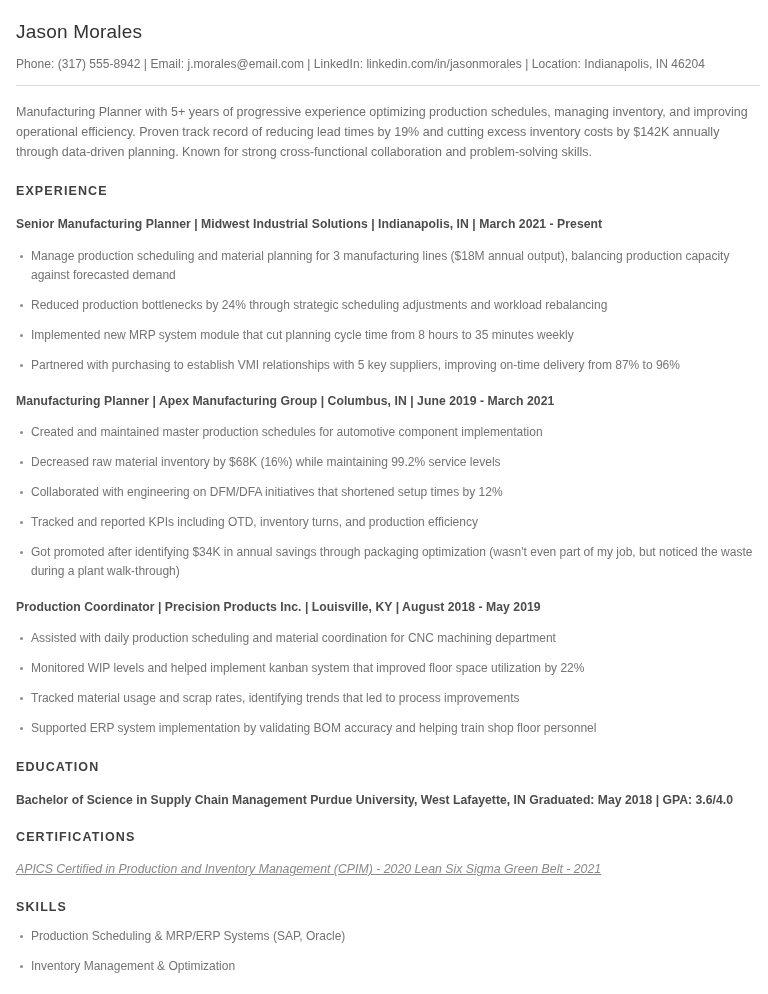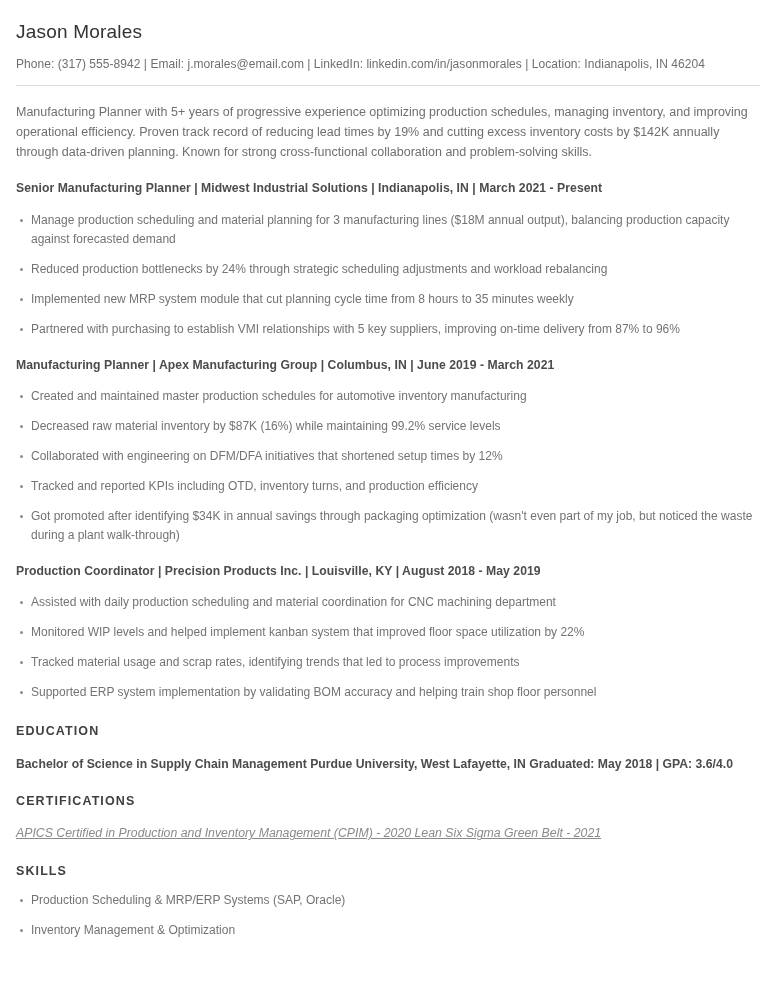--- a/index.html
+++ b/index.html
@@ -125,38 +125,39 @@
 <div class="page">
 
   <h1 class="name">Jason Morales</h1>
 
   <div class="contact">Phone: (317) 555-8942 | Email: j.morales@email.com | LinkedIn: linkedin.com/in/jasonmorales | Location: Indianapolis, IN 46204</div>
 
   <hr class="rule">
 
   <p class="summary">Manufacturing Planner with 5+ years of progressive experience optimizing production schedules, managing inventory, and improving operational efficiency. Proven track record of reducing lead times by 19% and cutting excess inventory costs by $142K annually through data-driven planning. Known for strong cross-functional collaboration and problem-solving skills.</p>
 
+  <h2 class="section-heading">EXPERIENCE</h2>
 
   <div>
 
     <div>
       <div class="job-title">Senior Manufacturing Planner | Midwest Industrial Solutions | Indianapolis, IN | March 2021 - Present</div>
       <ul class="bullets">
         <li>Manage production scheduling and material planning for 3 manufacturing lines ($18M annual output), balancing production capacity against forecasted demand</li>
         <li>Reduced production bottlenecks by 24% through strategic scheduling adjustments and workload rebalancing</li>
         <li>Implemented new MRP system module that cut planning cycle time from 8 hours to 35 minutes weekly</li>
         <li>Partnered with purchasing to establish VMI relationships with 5 key suppliers, improving on-time delivery from 87% to 96%</li>
       </ul>
     </div>
 
     <div>
       <div class="job-title">Manufacturing Planner | Apex Manufacturing Group | Columbus, IN | June 2019 - March 2021</div>
       <ul class="bullets">
-        <li>Created and maintained master production schedules for automotive inventory manufacturing</li>
-        <li>Decreased raw material inventory by $87K (16%) while maintaining 99.2% service levels</li>
+        <li>Created and maintained master production schedules for automotive component implementation</li>
+        <li>Decreased raw material inventory by $68K (16%) while maintaining 99.2% service levels</li>
         <li>Collaborated with engineering on DFM/DFA initiatives that shortened setup times by 12%</li>
         <li>Tracked and reported KPIs including OTD, inventory turns, and production efficiency</li>
         <li>Got promoted after identifying $34K in annual savings through packaging optimization (wasn't even part of my job, but noticed the waste during a plant walk-through)</li>
       </ul>
     </div>
 
     <div>
       <div class="job-title">Production Coordinator | Precision Products Inc. | Louisville, KY | August 2018 - May 2019</div>
       <ul class="bullets">
         <li>Assisted with daily production scheduling and material coordination for CNC machining department</li>

